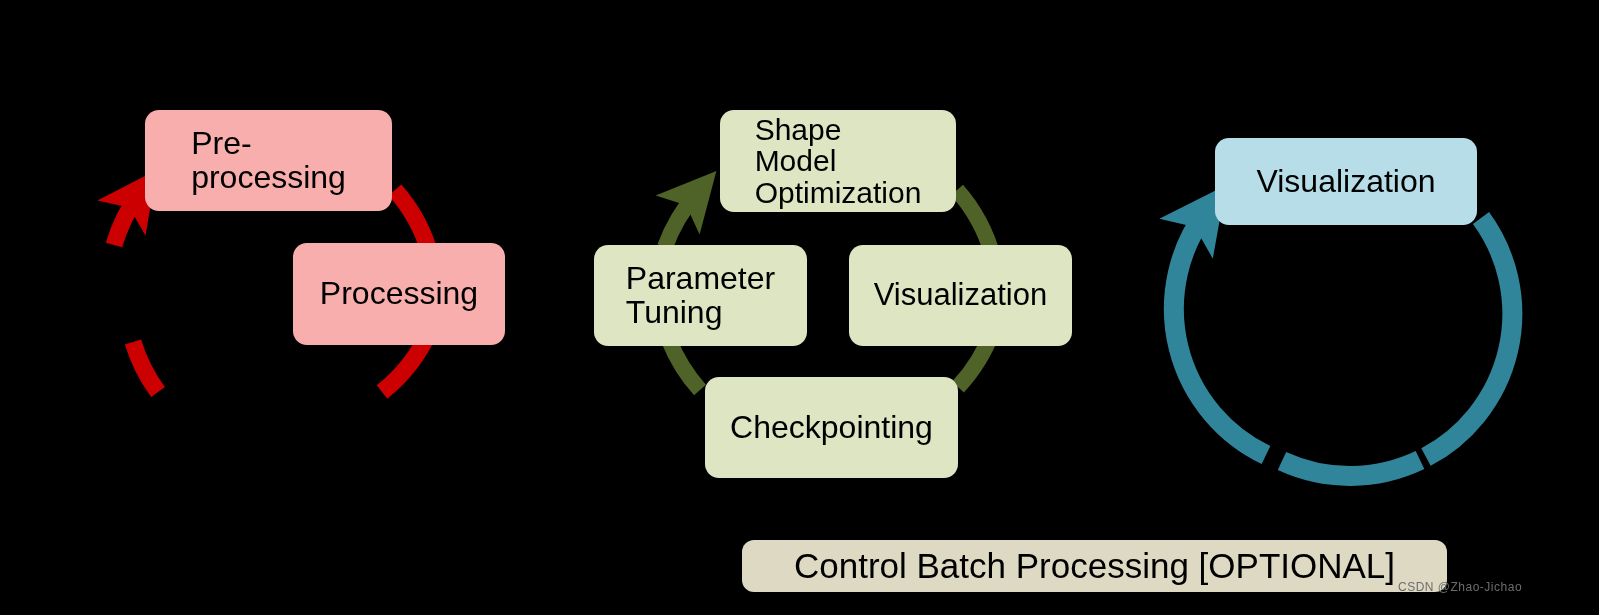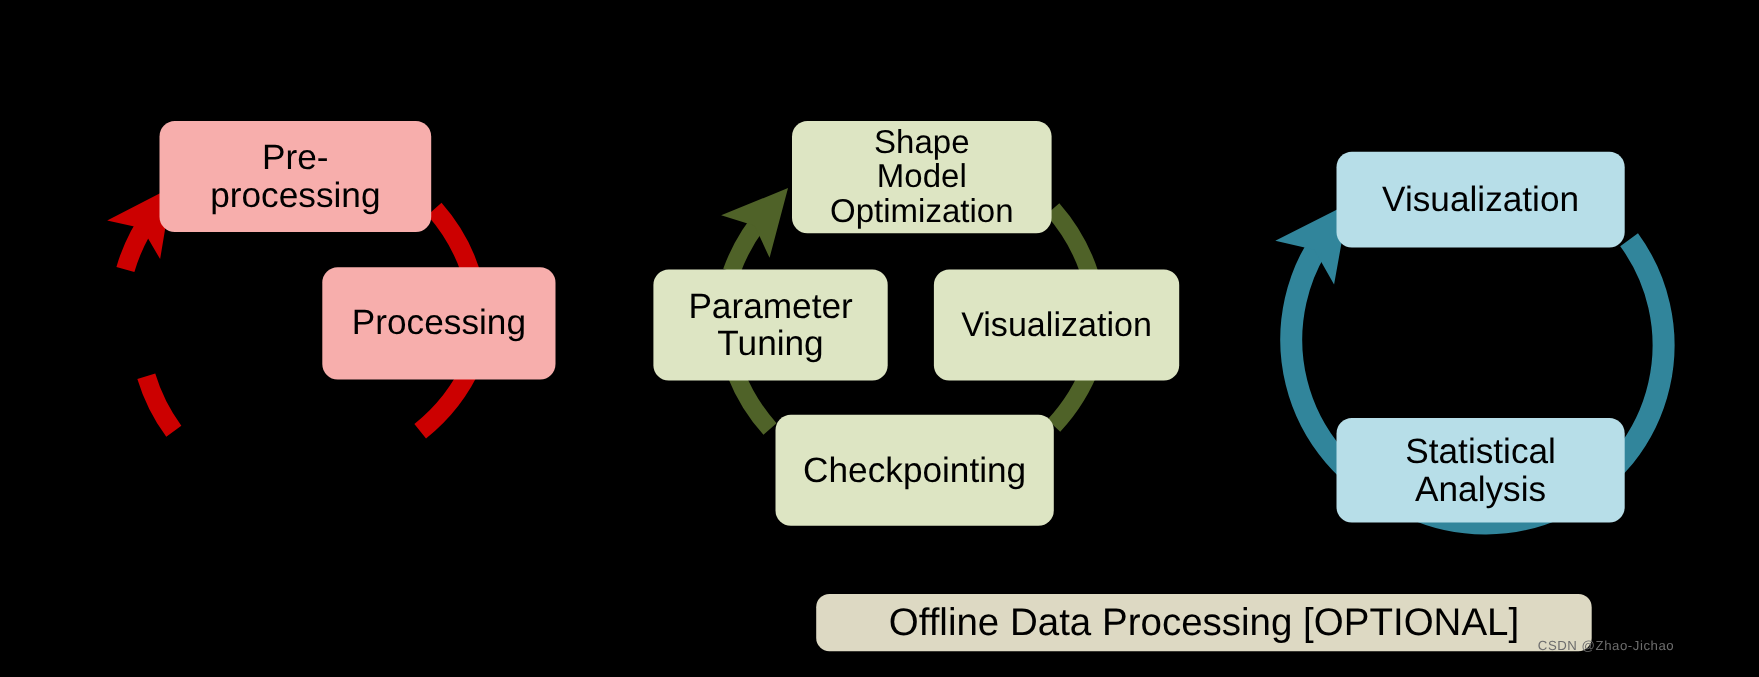--- a/index.html
+++ b/index.html
@@ -23,21 +23,21 @@
     left: 0;
     width: 1599px;
     height: 615px;
     pointer-events: none;
   }
   .node {
     position: absolute;
     display: flex;
     align-items: center;
     justify-content: center;
-    text-align: center;
+    text-align: left;
     border-radius: 14px;
     color: #000000;
     line-height: 1.04;
     white-space: pre-line;
     box-sizing: border-box;
     padding: 2px 8px;
   }
   .node-pink   { background: #F7AEAC; }
   .node-green  { background: #DDE5C3; }
   .node-blue   { background: #B7DEE8; }
@@ -118,20 +118,18 @@
 
   <div class="node node-green" style="left:849px; top:245px; width:223px; height:101px; font-size:31px;">Visualization</div>
 
   <div class="node node-green" style="left:705px; top:377px; width:253px; height:101px; font-size:32px;">Checkpointing</div>
 
   <div class="node node-green" style="left:594px; top:245px; width:213px; height:101px; font-size:32px;">Parameter
 Tuning</div>
 
   <div class="node node-blue" style="left:1215px; top:138px; width:262px; height:87px; font-size:32px;">Visualization</div>
 
-  <div class="node node-blue" style="left:1215px; top:380px; width:262px; height:95px; font-size:32px;">Statistical
-Analysis</div>
 
-  <div class="banner" style="left:742px; top:540px; width:705px; height:52px; font-size:35px;">Offline Data Processing [OPTIONAL]</div>
+  <div class="banner" style="left:742px; top:540px; width:705px; height:52px; font-size:35px;">Control Batch Processing [OPTIONAL]</div>
 
   <div class="watermark" style="left:1398px; top:580px;">CSDN @Zhao-Jichao</div>
 
 </div>
 
 </body></html>

